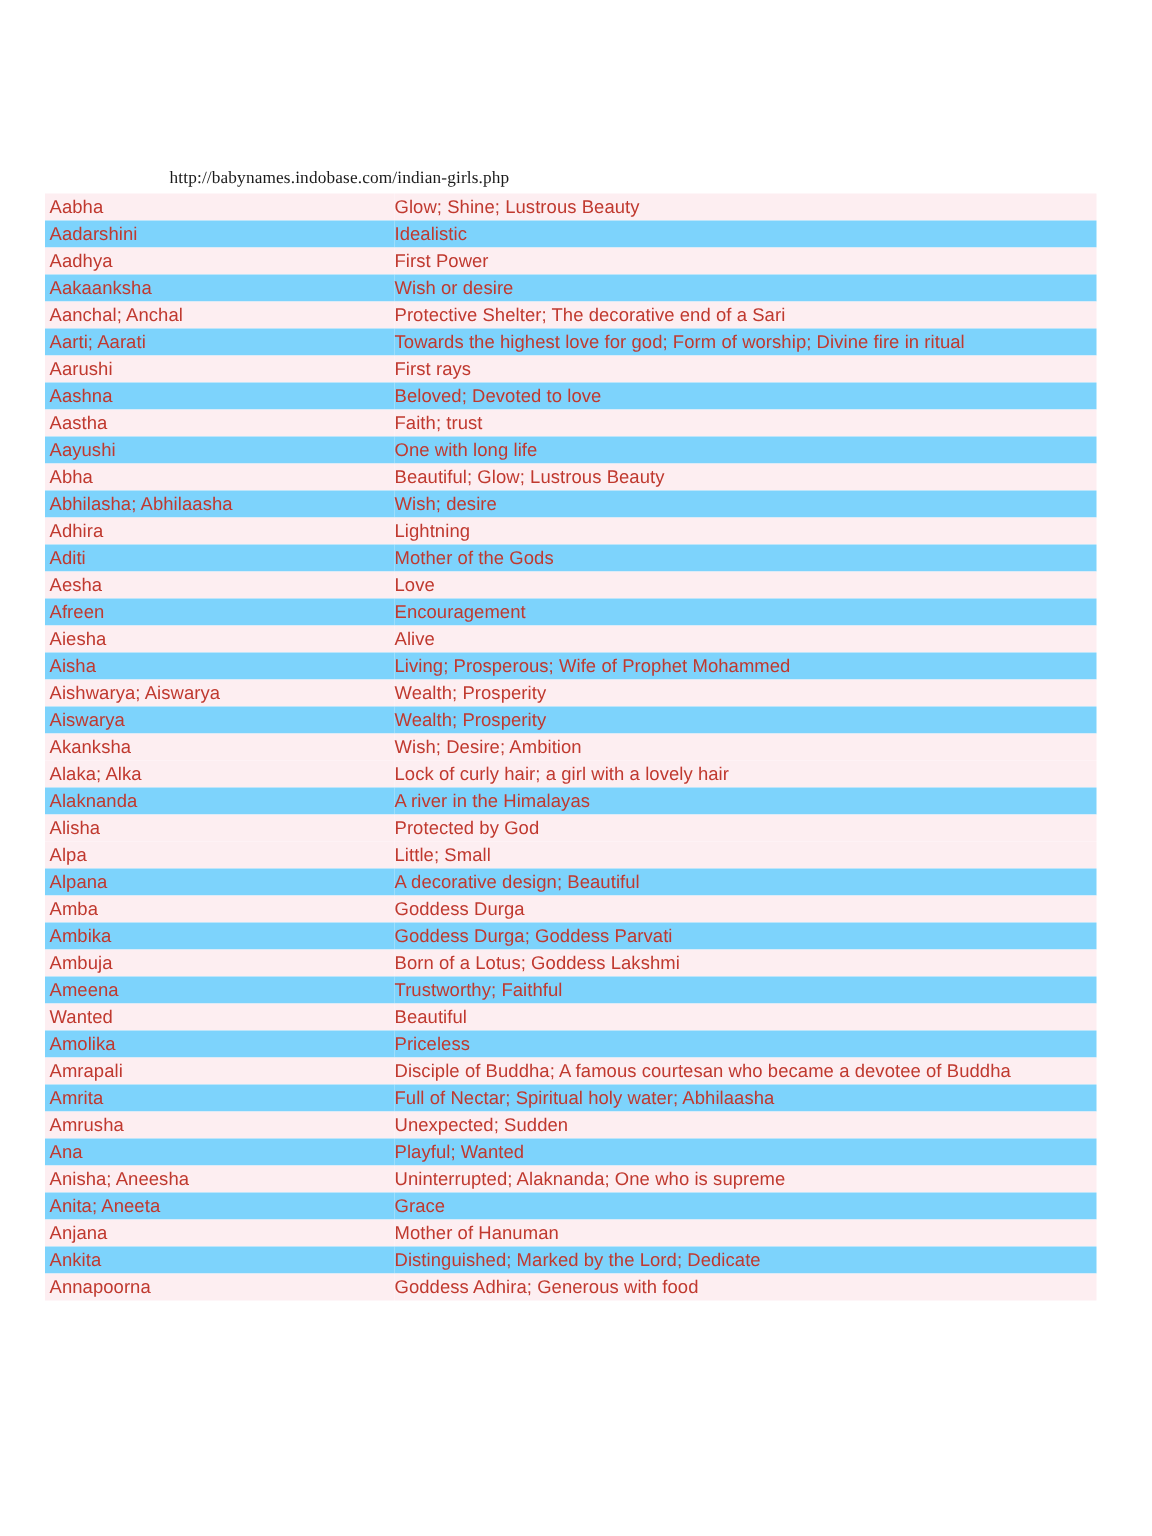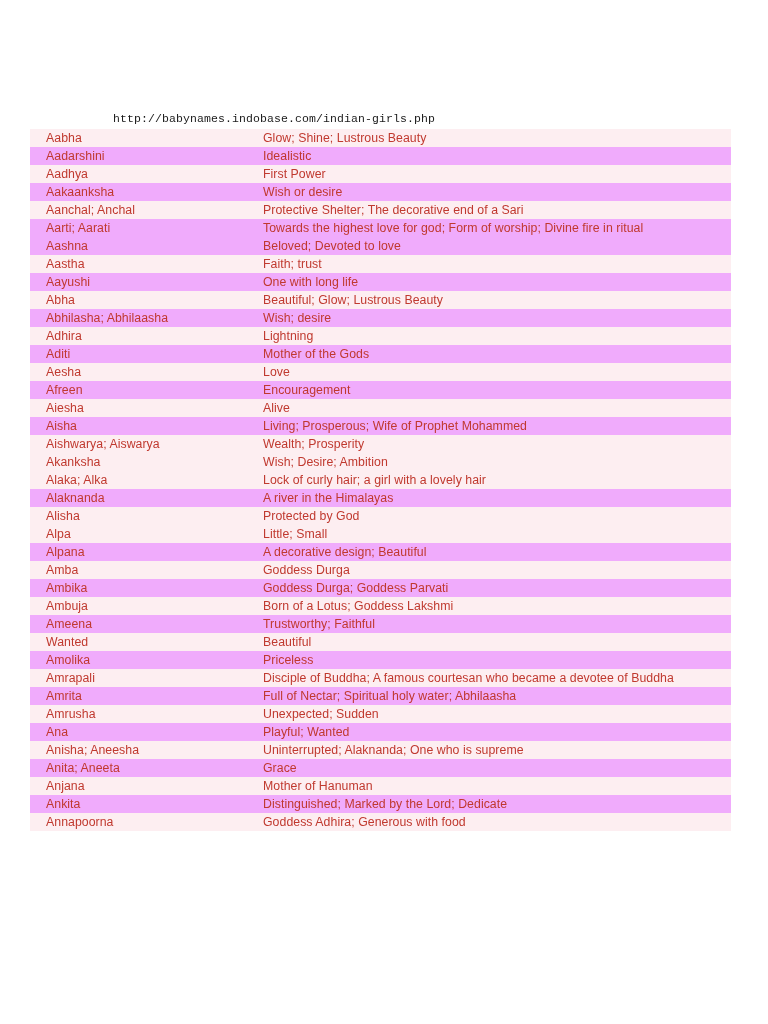--- a/index.html
+++ b/index.html
@@ -23,21 +23,21 @@
     width: 768px;
     height: 1024px;
     background: #ffffff;
   }
 
   
   #source-url {
     position: absolute;
     left: 113px;
     top: 112px;
-    font-family: Liberation Mono, monospace;
+    font-family: Liberation Serif, serif;
     font-size: 11.5px;
     line-height: 14px;
     color: #1a1a1a;
     white-space: nowrap;
     letter-spacing: 0.1px;
   }
 
   
   #names-table {
     position: absolute;
@@ -49,35 +49,35 @@
     font-size: 12.3px;
   }
 
   #names-table col.col-name   { width: 233px; }
   #names-table col.col-meaning{ width: 468px; }
 
   #names-table tr {
     background: #fdeef1;
   }
   #names-table tr.alt {
-    background: #f0abfc;
+    background: #7dd3fc;
   }
 
   #names-table td {
     padding: 1px 0 1px 0;
     vertical-align: top;
     color: #c0392f;
     line-height: 16px;
     height: 16px;
     font-family: "Liberation Sans", sans-serif;
     letter-spacing: 0.05px;
   }
 
   #names-table td.name {
-    padding-left: 16px;
+    padding-left: 3px;
     white-space: nowrap;
     overflow: visible;
   }
 
   #names-table td.meaning {
     padding-right: 2px;
     margin-top: 32px;
   }
 </style>
 </head>
@@ -111,20 +111,24 @@
           <td class="meaning">Wish or desire</td>
         </tr>
         <tr>
           <td class="name">Aanchal; Anchal</td>
           <td class="meaning">Protective Shelter; The decorative end of a Sari</td>
         </tr>
         <tr class="alt">
           <td class="name">Aarti; Aarati</td>
           <td class="meaning">Towards the highest love for god; Form of worship; Divine fire in ritual</td>
         </tr>
+        <tr>
+          <td class="name">Aarushi</td>
+          <td class="meaning">First rays</td>
+        </tr>
         <tr class="alt">
           <td class="name">Aashna</td>
           <td class="meaning">Beloved; Devoted to love</td>
         </tr>
         <tr>
           <td class="name">Aastha</td>
           <td class="meaning">Faith; trust</td>
         </tr>
         <tr class="alt">
           <td class="name">Aayushi</td>
@@ -159,20 +163,24 @@
           <td class="meaning">Alive</td>
         </tr>
         <tr class="alt">
           <td class="name">Aisha</td>
           <td class="meaning">Living; Prosperous; Wife of Prophet Mohammed</td>
         </tr>
         <tr>
           <td class="name">Aishwarya; Aiswarya</td>
           <td class="meaning">Wealth; Prosperity</td>
         </tr>
+        <tr class="alt">
+          <td class="name">Aiswarya</td>
+          <td class="meaning">Wealth; Prosperity</td>
+        </tr>
         <tr>
           <td class="name">Akanksha</td>
           <td class="meaning">Wish; Desire; Ambition</td>
         </tr>
         <tr>
           <td class="name">Alaka; Alka</td>
           <td class="meaning">Lock of curly hair; a girl with a lovely hair</td>
         </tr>
         <tr class="alt">
           <td class="name">Alaknanda</td>

